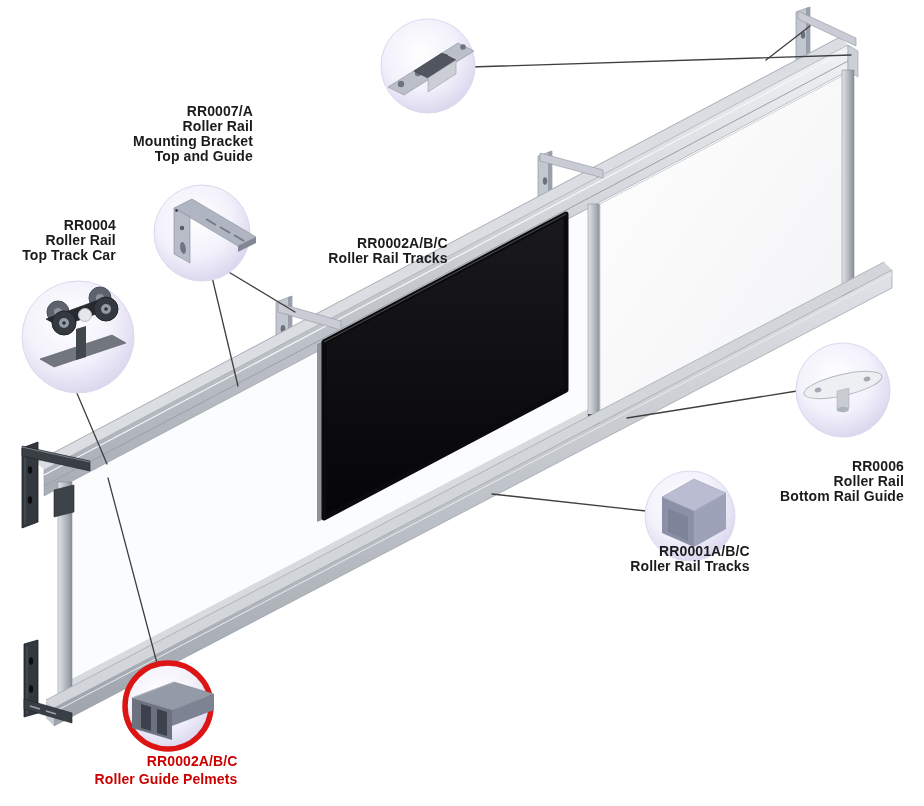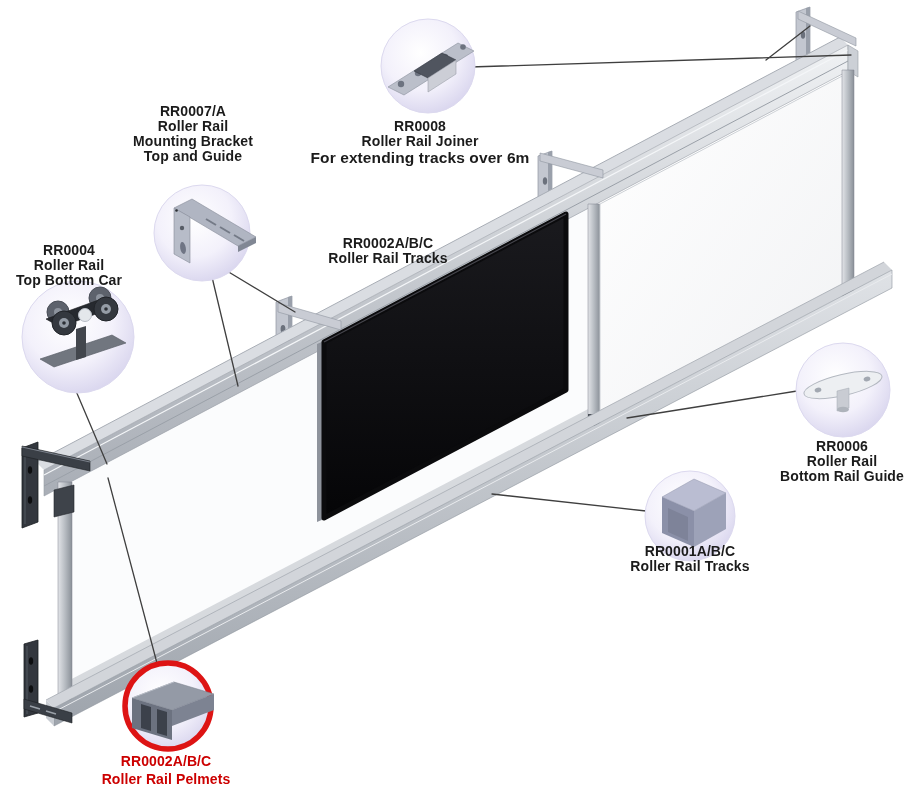--- a/index.html
+++ b/index.html
@@ -1,19 +1,19 @@
 <!DOCTYPE html>
 <html><head>
 <meta charset="utf-8">
 <style>
   html,body{margin:0;padding:0;background:#ffffff;}
   #stage{position:relative;width:924px;height:806px;background:#ffffff;overflow:hidden;
          font-family:"Liberation Sans", sans-serif;}
   #art{position:absolute;left:0;top:0;}
-  .label{position:absolute;transform:translateX(-50%);text-align:center;white-space:nowrap;
+  .label{position:absolute;transform:translateX(-50%);text-align:right;white-space:nowrap;
          font-weight:bold;font-size:14px;line-height:15px;color:#1b1b1b;letter-spacing:.1px;}
   .label .wide{font-size:15.5px;line-height:17px;}
   .label.red{color:#cc0000;line-height:18px;}
 </style>
 </head>
 <body>
 
 <div id="stage">
 
 <svg id="art" width="924" height="806" viewBox="0 0 924 806">
@@ -236,46 +236,41 @@
   </g>
 </svg>
 
   <div class="label" style="left:193px;top:104px">
     <div>RR0007/A</div>
     <div>Roller Rail</div>
     <div>Mounting Bracket</div>
     <div>Top and Guide</div>
   </div>
 
-  <div class="label" style="left:420px;top:119px">
-    <div>RR0008</div>
-    <div>Roller Rail Joiner</div>
-    <div class="wide">For extending tracks over 6m</div>
-  </div>
-
-  <div class="label" style="left:69px;top:243px">
+
+  <div class="label" style="left:69px;top:218px">
     <div>RR0004</div>
     <div>Roller Rail</div>
-    <div>Top Bottom Car</div>
+    <div>Top Track Car</div>
   </div>
 
   <div class="label" style="left:388px;top:236px">
     <div>RR0002A/B/C</div>
     <div>Roller Rail Tracks</div>
   </div>
 
-  <div class="label" style="left:842px;top:439px">
+  <div class="label" style="left:842px;top:459px">
     <div>RR0006</div>
     <div>Roller Rail</div>
     <div>Bottom Rail Guide</div>
   </div>
 
   <div class="label" style="left:690px;top:544px">
     <div>RR0001A/B/C</div>
     <div>Roller Rail Tracks</div>
   </div>
 
   <div class="label red" style="left:166px;top:752px">
     <div>RR0002A/B/C</div>
-    <div>Roller Rail Pelmets</div>
+    <div>Roller Guide Pelmets</div>
   </div>
 
 </div>
 
 </body></html>

